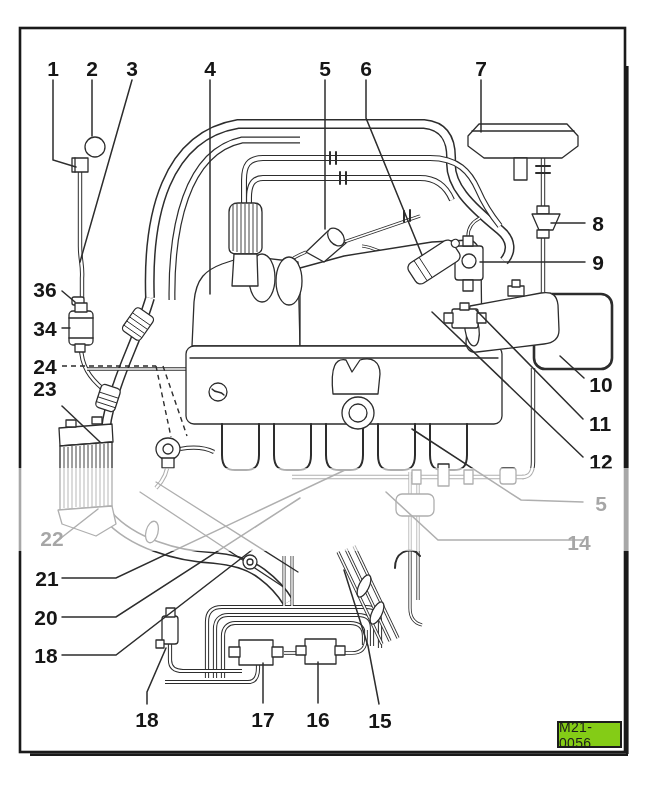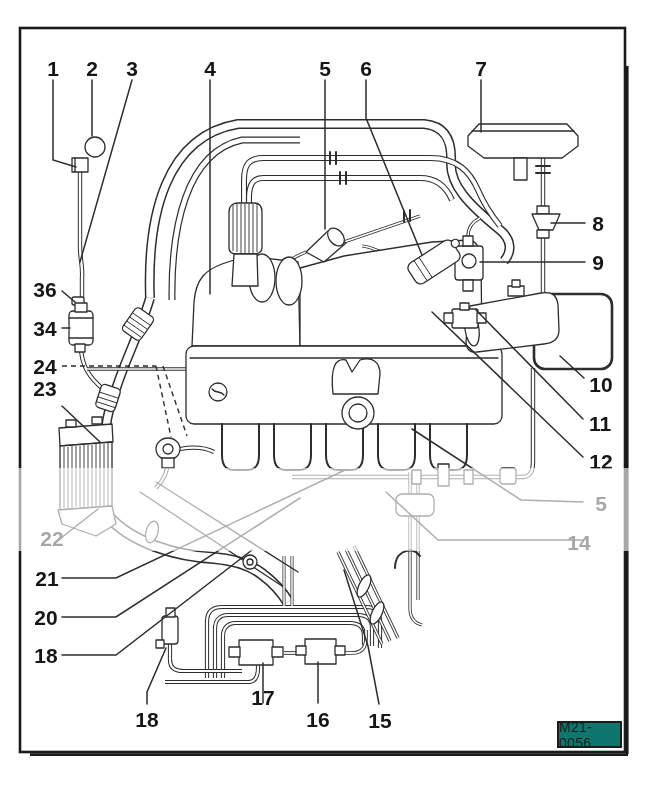--- a/index.html
+++ b/index.html
@@ -19,21 +19,21 @@
   .ld  {stroke:var(--line);stroke-width:1.5;fill:none;stroke-linecap:round;}
   .ldd {stroke:var(--line);stroke-width:1.4;fill:none;stroke-dasharray:5 4;}
   .fin {stroke:var(--line);stroke-width:0.9;}
   .frm {fill:none;stroke:var(--frame);stroke-width:2.6;}
 
   .co{position:absolute;transform:translate(-50%,-50%);z-index:2;
       font-weight:bold;font-size:21px;color:#161616;letter-spacing:0px;line-height:1;}
   .fade-band{position:absolute;left:15px;top:468px;width:614px;height:83px;
       background:rgba(255,255,255,0.62);z-index:3;pointer-events:none;}
   .m21-box{position:absolute;left:557px;top:721px;width:61px;height:23px;z-index:4;
-      border:2px solid #1c1c1c;background:#0f766e;display:flex;align-items:center;justify-content:center;
+      border:2px solid #1c1c1c;background:#84cc16;display:flex;align-items:center;justify-content:center;
       font-size:14px;color:#1c1c1c;letter-spacing:0.3px;}
 </style>
 </head>
 <body>
 
 <div class="page">
 
   <svg viewBox="0 0 666 800" width="666" height="800">
     <defs>
       <path id="tA" d="M150,298 C147,215 166,136 238,124 L424,124 C446,126 452,142 451,162 C450,185 468,204 500,230 C512,240 512,252 504,261"></path>
@@ -376,21 +376,21 @@
     <span class="co" style="left:481px;top:68px">7</span>
     <span class="co" style="left:598px;top:223px">8</span>
     <span class="co" style="left:598px;top:262px">9</span>
     <span class="co" style="left:601px;top:384px">10</span>
     <span class="co" style="left:600px;top:423px">11</span>
     <span class="co" style="left:601px;top:461px">12</span>
     <span class="co" style="left:601px;top:503px">5</span>
     <span class="co" style="left:579px;top:542px">14</span>
     <span class="co" style="left:380px;top:720px">15</span>
     <span class="co" style="left:318px;top:719px">16</span>
-    <span class="co" style="left:263px;top:697px">17</span>
+    <span class="co" style="left:263px;top:719px">17</span>
     <span class="co" style="left:147px;top:719px">18</span>
     <span class="co" style="left:46px;top:655px">18</span>
     <span class="co" style="left:46px;top:617px">20</span>
     <span class="co" style="left:47px;top:578px">21</span>
     <span class="co" style="left:52px;top:538px">22</span>
     <span class="co" style="left:45px;top:388px">23</span>
     <span class="co" style="left:45px;top:366px">24</span>
     <span class="co" style="left:45px;top:328px">34</span>
     <span class="co" style="left:45px;top:289px">36</span>
   </div>

